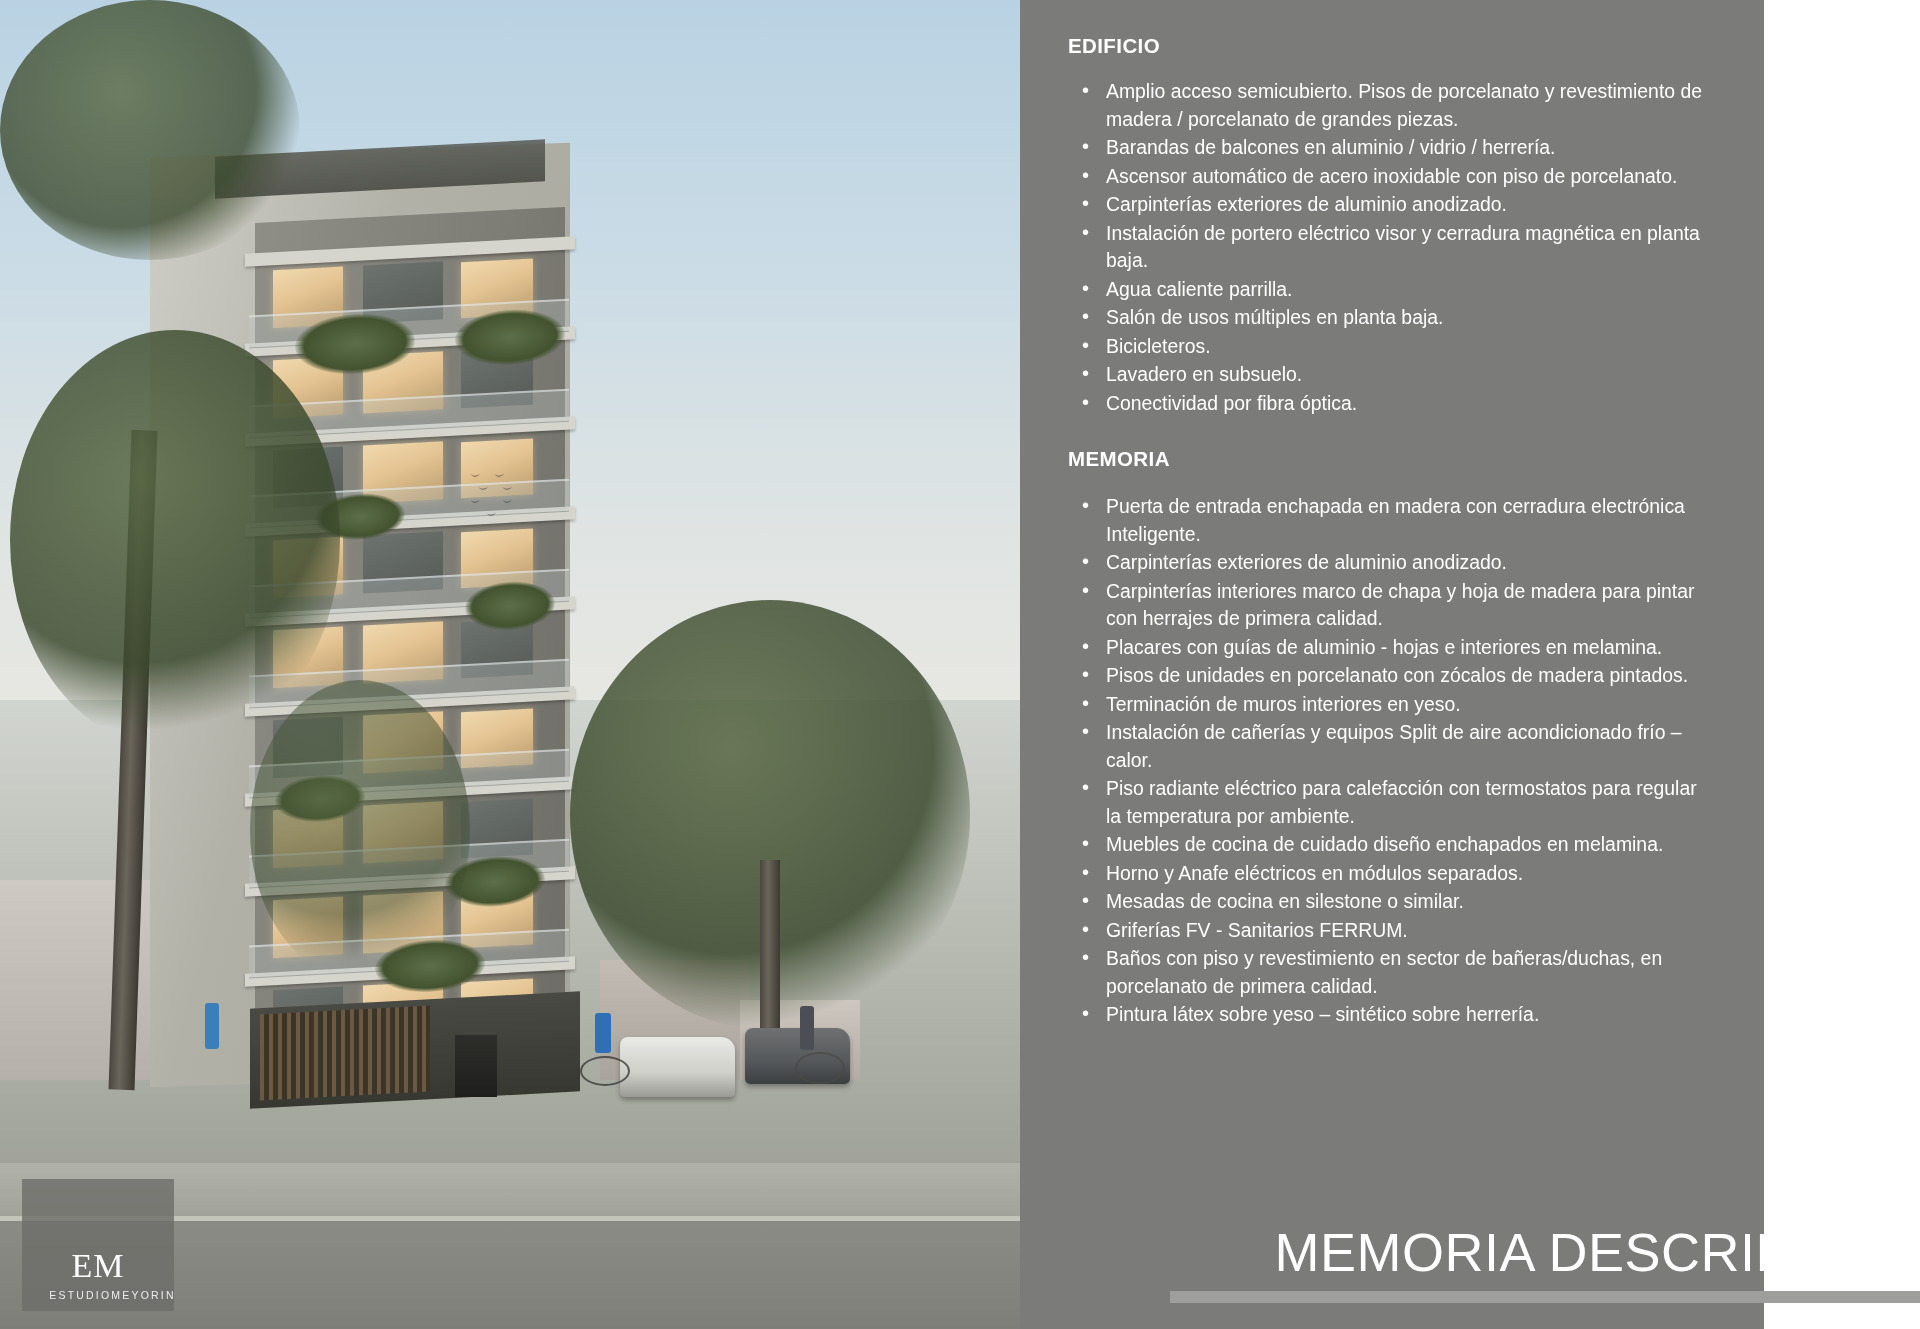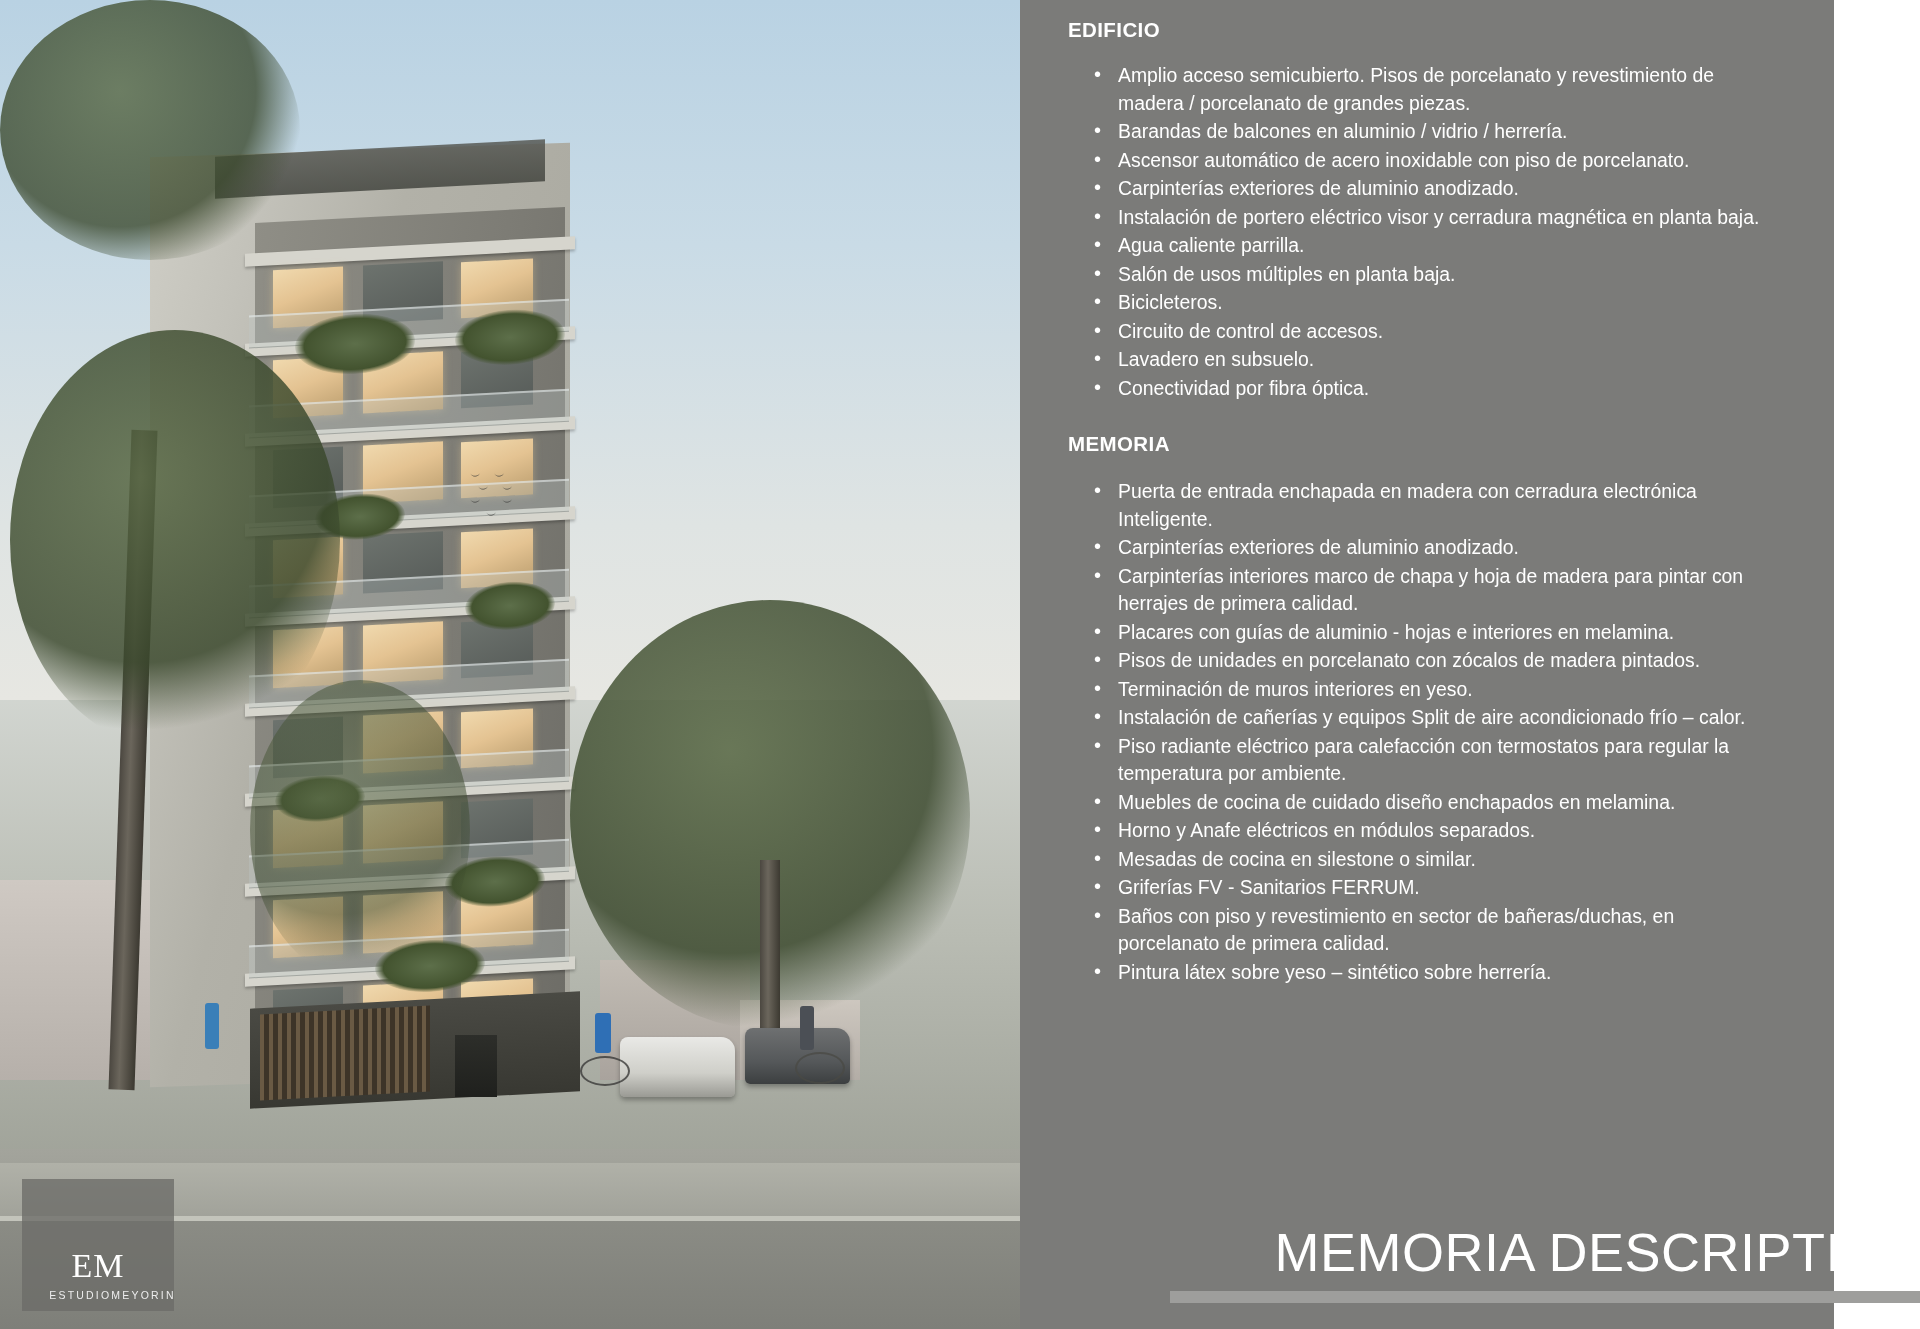--- a/index.html
+++ b/index.html
@@ -163,41 +163,41 @@
   .logo-sub {
     font-size: 10.5px;
     letter-spacing: 2.2px;
     color: #ededed;
     padding-left: 29px;
   }
 
   
   .text-pane {
     position: relative;
-    width: 814px;
+    width: 744px;
     height: 1329px;
     background: #7b7b79;
     color: #ffffff;
     box-sizing: border-box;
-    padding: 18px 44px 0 48px;
+    padding: 34px 44px 0 48px;
   }
   .section-title {
     font-size: 20.5px;
     font-weight: bold;
     letter-spacing: 0.4px;
     margin: 0 0 20px 0;
     color: #ffffff;
   }
   .section-title.second {
     margin-top: 30px;
     margin-bottom: 22px;
   }
   ul.spec-list {
     list-style: none;
-    margin: 16px;
+    margin: 4px;
     padding: 0;
   }
   ul.spec-list li {
     position: relative;
     font-size: 19.4px;
     line-height: 27.5px;
     padding-left: 34px;
     margin-bottom: 1px;
     color: #ffffff;
   }
@@ -358,21 +358,20 @@
     <h2 class="section-title">EDIFICIO</h2>
     <ul class="spec-list">
       <li>Amplio acceso semicubierto. Pisos de porcelanato y revestimiento de madera / porcelanato de grandes piezas.</li>
       <li>Barandas de balcones en aluminio / vidrio / herrería.</li>
       <li>Ascensor automático de acero inoxidable con piso de porcelanato.</li>
       <li>Carpinterías exteriores de aluminio anodizado.</li>
       <li>Instalación de portero eléctrico visor y cerradura magnética en planta baja.</li>
       <li>Agua caliente parrilla.</li>
       <li>Salón de usos múltiples en planta baja.</li>
       <li>Bicicleteros.</li>
-      <li>Circuito de control de accesos.</li>
       <li>Lavadero en subsuelo.</li>
       <li>Conectividad por fibra óptica.</li>
     </ul>
 
     <h2 class="section-title second">MEMORIA</h2>
     <ul class="spec-list">
       <li>Puerta de entrada enchapada en madera con cerradura electrónica Inteligente.</li>
       <li>Carpinterías exteriores de aluminio anodizado.</li>
       <li>Carpinterías interiores marco de chapa y hoja de madera para pintar con herrajes de primera calidad.</li>
       <li>Placares con guías de aluminio - hojas e interiores en melamina.</li>

